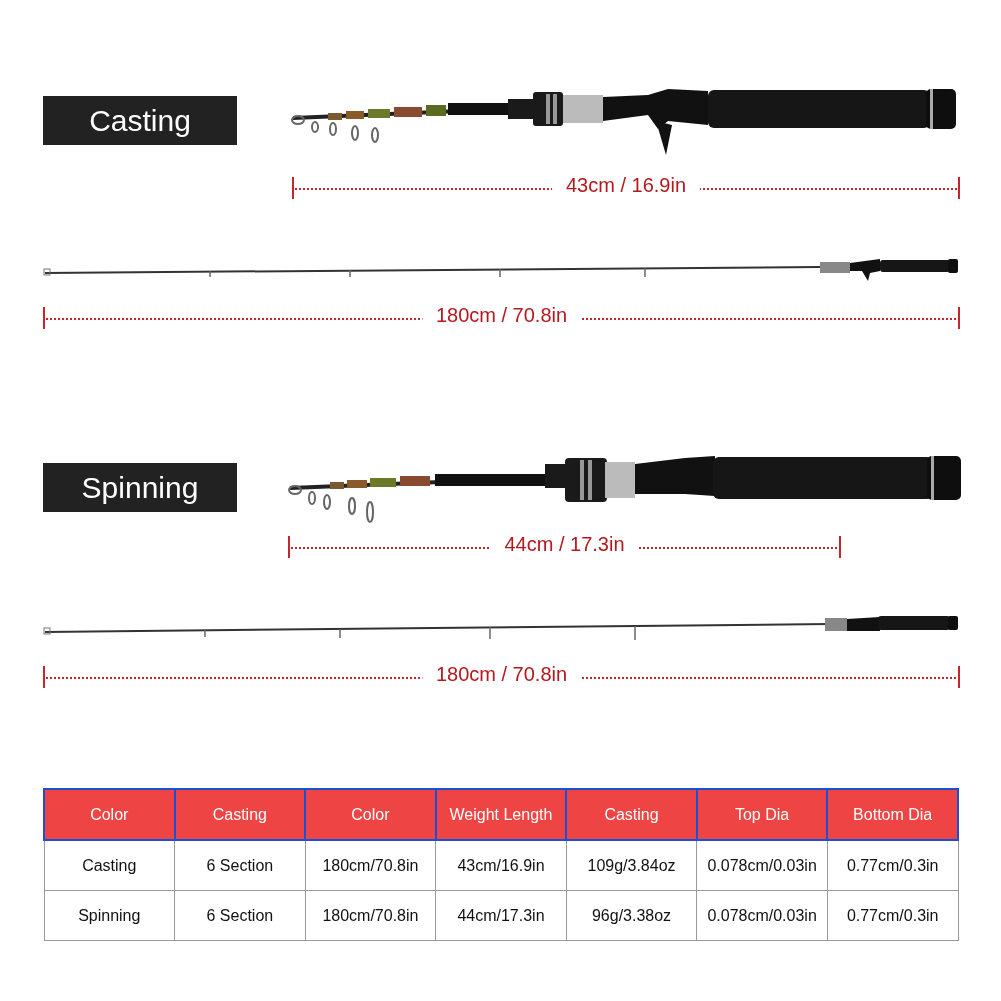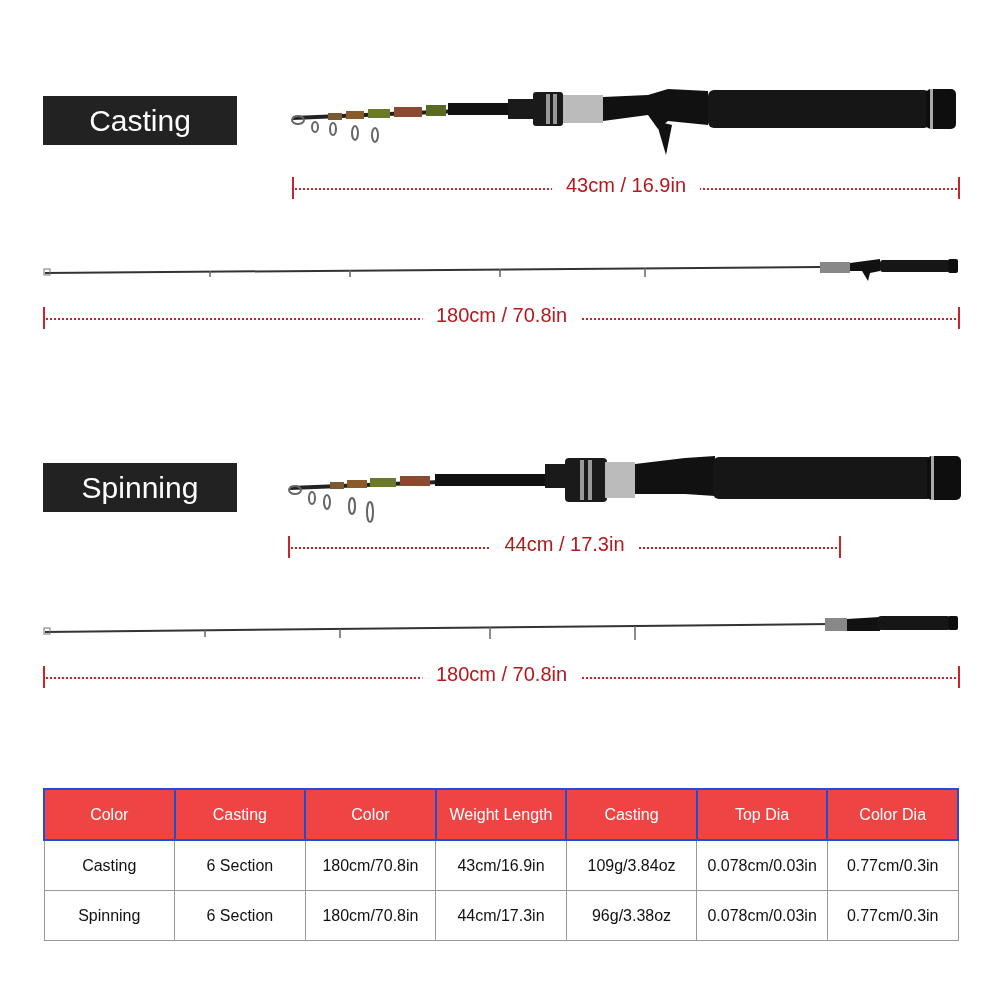--- a/index.html
+++ b/index.html
@@ -142,21 +142,21 @@
 
 <table class="spec">
   <thead>
     <tr>
       <th>Color</th>
       <th>Casting</th>
       <th>Color</th>
       <th>Weight Length</th>
       <th>Casting</th>
       <th>Top Dia</th>
-      <th>Color Dia</th>
+      <th>Bottom Dia</th>
     </tr>
   </thead>
   <tbody>
     <tr>
       <td>Casting</td>
       <td>6 Section</td>
       <td>180cm/70.8in</td>
       <td>43cm/16.9in</td>
       <td>109g/3.84oz</td>
       <td>0.078cm/0.03in</td>

